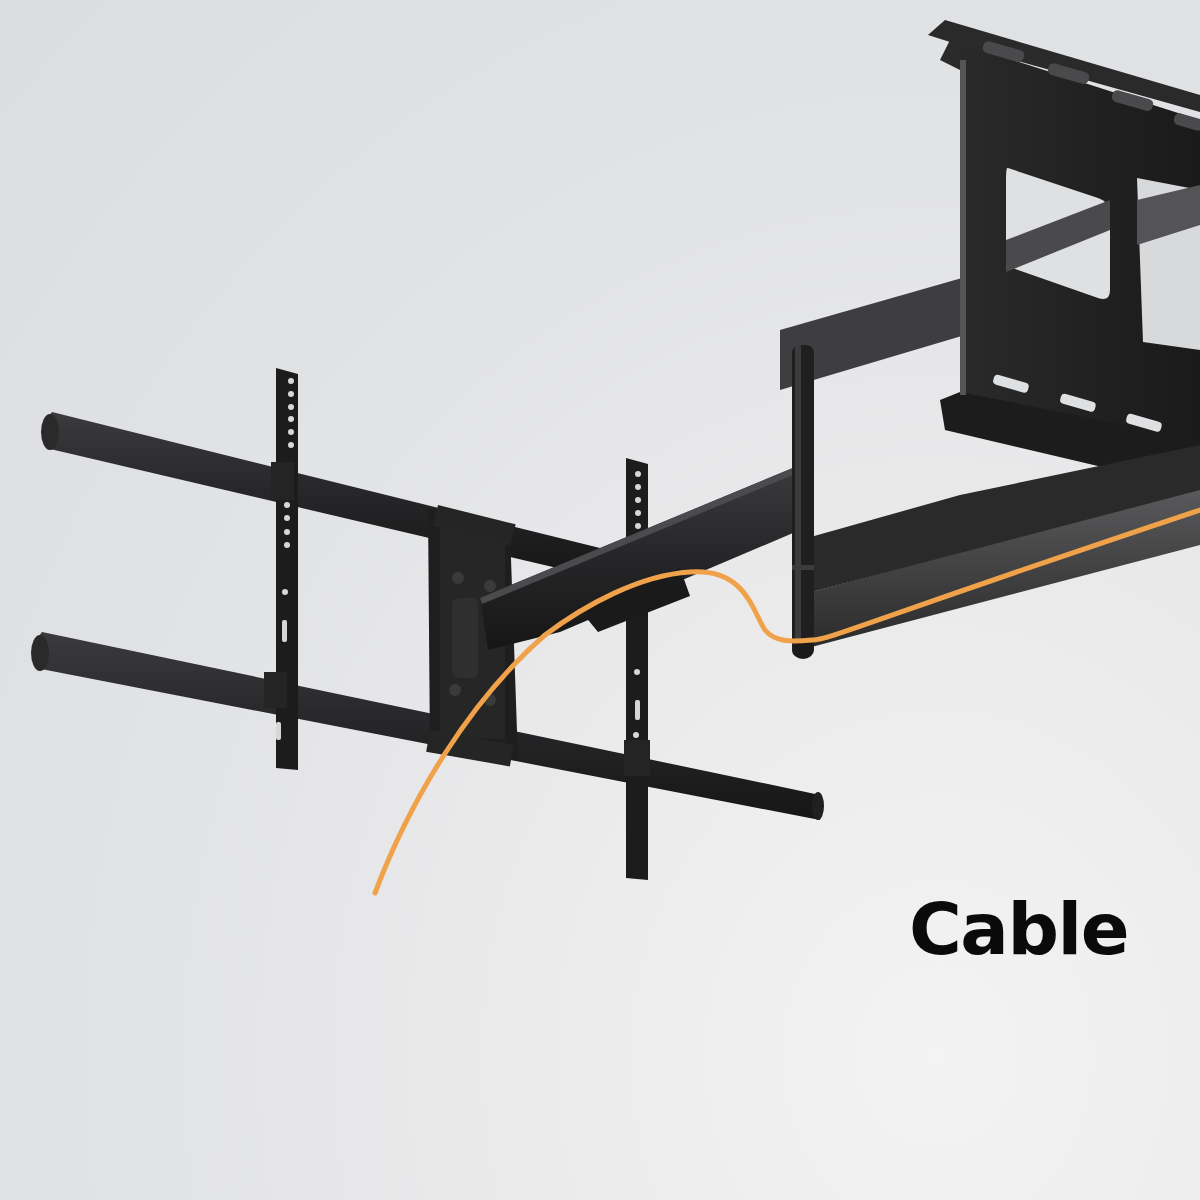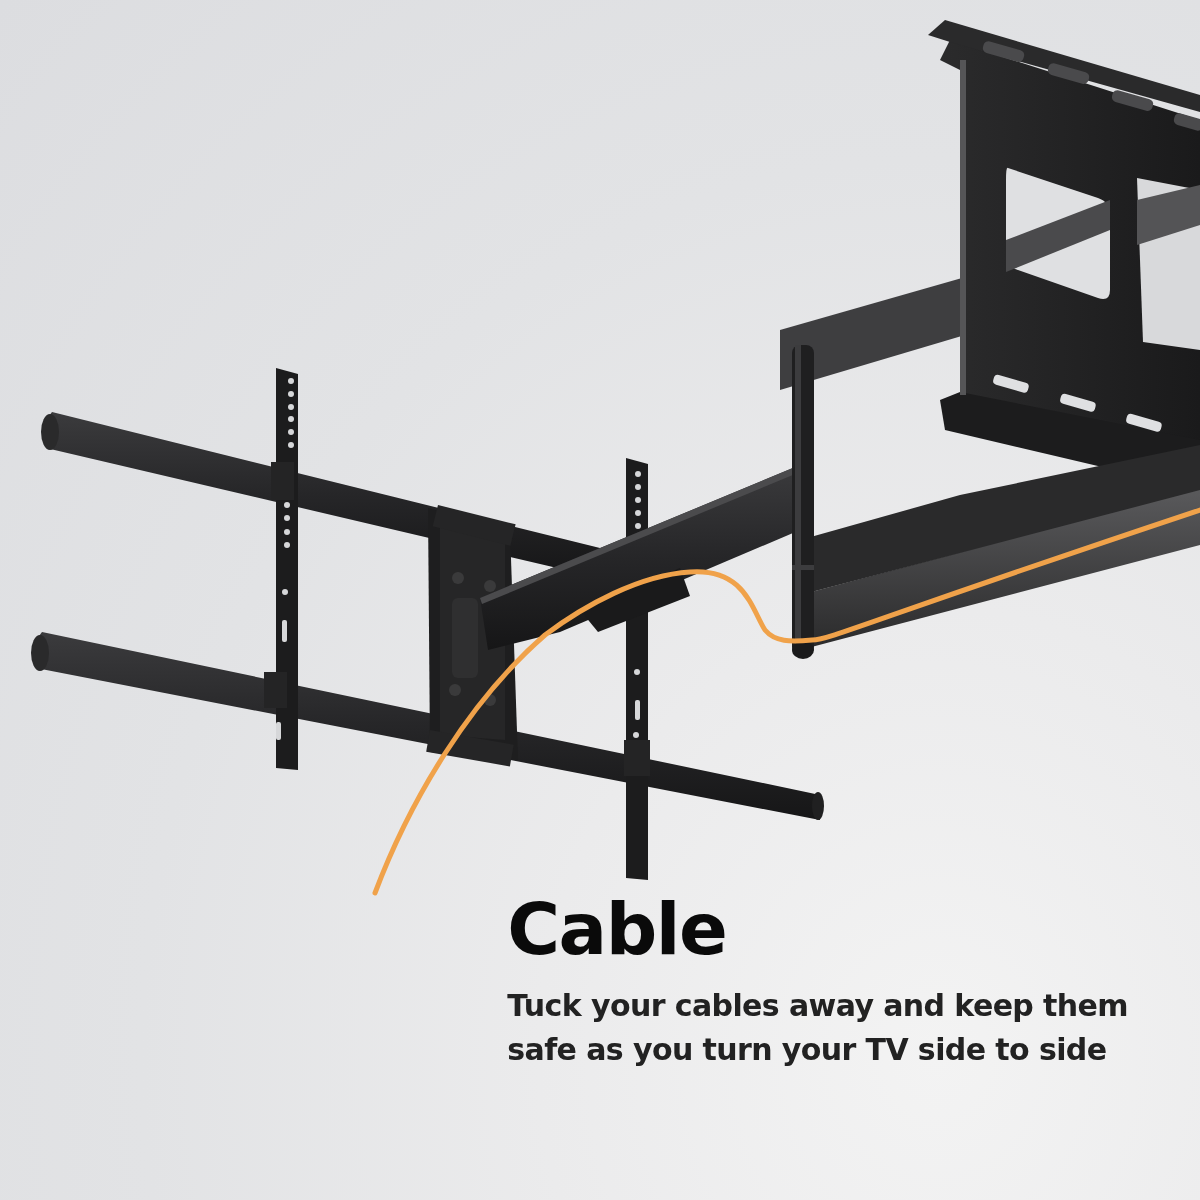--- a/index.html
+++ b/index.html
@@ -3,21 +3,21 @@
   <meta charset="utf-8">
   <style>
     html, body { margin: 0; padding: 0; }
     body {
       width: 1200px; height: 1200px; overflow: hidden; position: relative;
       background: radial-gradient(ellipse at 78% 88%, #f3f3f3 0%, #ebebec 30%, #e2e3e5 60%, #dcdde0 100%);
       font-family: "Liberation Sans", sans-serif;
     }
     .scene { position: absolute; left: 0; top: 0; width: 1200px; height: 1200px; }
     .copy {
-      position: absolute; right: 72px; top: 888px; text-align: left; color: #0c0c0c; margin-left: 23px;
+      position: absolute; right: 72px; top: 888px; text-align: center; color: #0c0c0c; margin-left: 23px;
     }
     .headline {
       margin: 0; font-family: "DejaVu Sans", sans-serif; font-weight: 700;
       font-size: 72px; line-height: 82px; letter-spacing: -1.5px; color: #0a0a0a;
     }
     .subhead {
       margin: 14px 0 0 0; font-family: "DejaVu Sans", sans-serif; font-weight: 700;
       font-size: 30px; line-height: 44px; letter-spacing: -0.6px; color: #222;
     }
   </style>
@@ -138,17 +138,13 @@
 
   <g fill="none" stroke="#f0a24a" stroke-linecap="round">
     <path d="M375,893 C410,800 470,700 545,635 C585,605 640,575 690,572 C745,568 752,610 765,630 C775,642 790,642 812,640 C830,640 870,620 1200,510" stroke-width="5"></path>
   </g>
 </svg>
 
 <div class="copy">
   <h1 class="headline">
     <span>Cable</span><br>
   </h1>
-  <p class="subhead">
-    <span>Tuck your cables away and keep them</span><br>
-    <span>safe as you turn your TV side to side</span>
-  </p>
 </div>
 
 </body></html>

